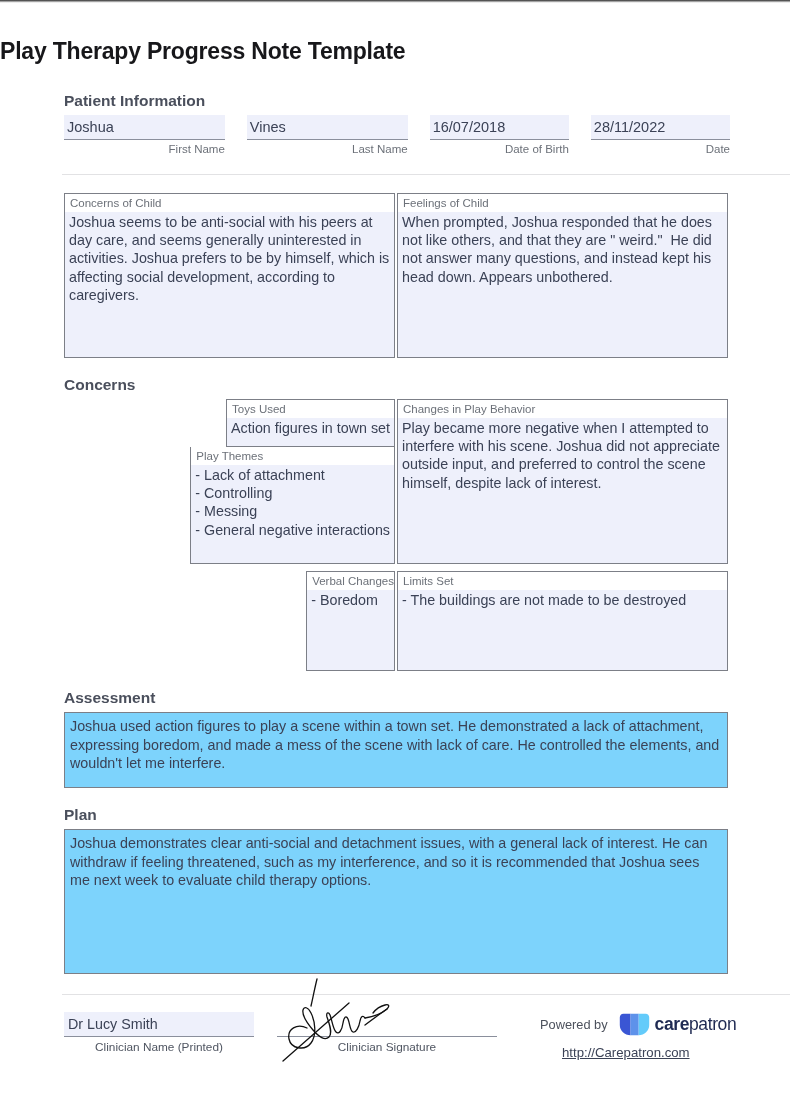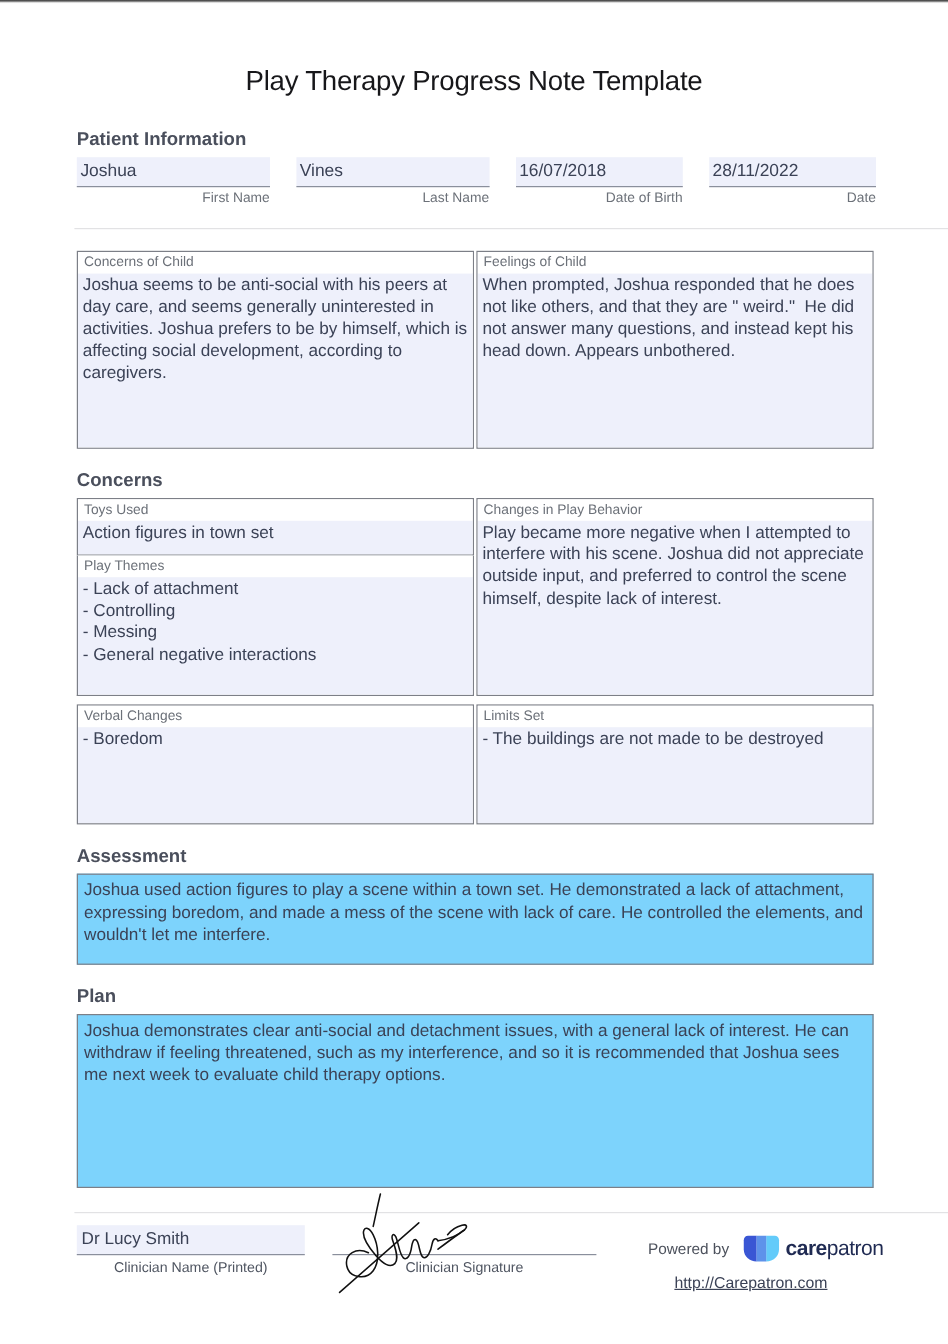--- a/index.html
+++ b/index.html
@@ -36,26 +36,26 @@
 
   .content {
     position: absolute;
     left: 0;
     top: 0;
     width: 790px;
   }
 
   
   .doc-title {
-    text-align: center;
+    text-align: left;
     font-size: 23px;
-    font-weight: normal;
+    font-weight: bold;
     color: #17171a;
     letter-spacing: -0.2px;
-    margin: 16px;
+    margin: 0;
     padding-top: 38px;
   }
 
   
   .section-heading {
     font-size: 15.5px;
     font-weight: bold;
     color: #4a4f5c;
     margin: 0 0 5px 0;
     padding-left: 64px;
@@ -114,21 +114,21 @@
     margin-right: 62px;
     display: flex;
     gap: 0px;
   }
   .col {
     display: flex;
     flex-direction: column;
     flex: 1 1 50%;
     min-width: 0;
   }
-  .col.left { margin-right: 2px; }
+  .col.left { margin-right: 2px; align-items: flex-end; }
 
   .cell {
     border: 1px solid #7c7f87;
     background: #ffffff;
     box-sizing: border-box;
     display: flex;
     flex-direction: column;
     overflow: hidden;
   }
   .cell + .cell { border-top: none; }
@@ -189,20 +189,21 @@
   .footer {
     position: relative;
     display: flex;
     padding-left: 64px;
     padding-top: 10px;
   }
   .sig-col {
     width: 190px;
     display: flex;
     flex-direction: column;
+    justify-content: center;
   }
   .sig-value {
     background: #eef0fb;
     border-bottom: 1px solid #8a8f9c;
     font-size: 14.3px;
     color: #3b4256;
     padding: 3px 3px 2px 4px;
     height: 19px;
     line-height: 19px;
   }

